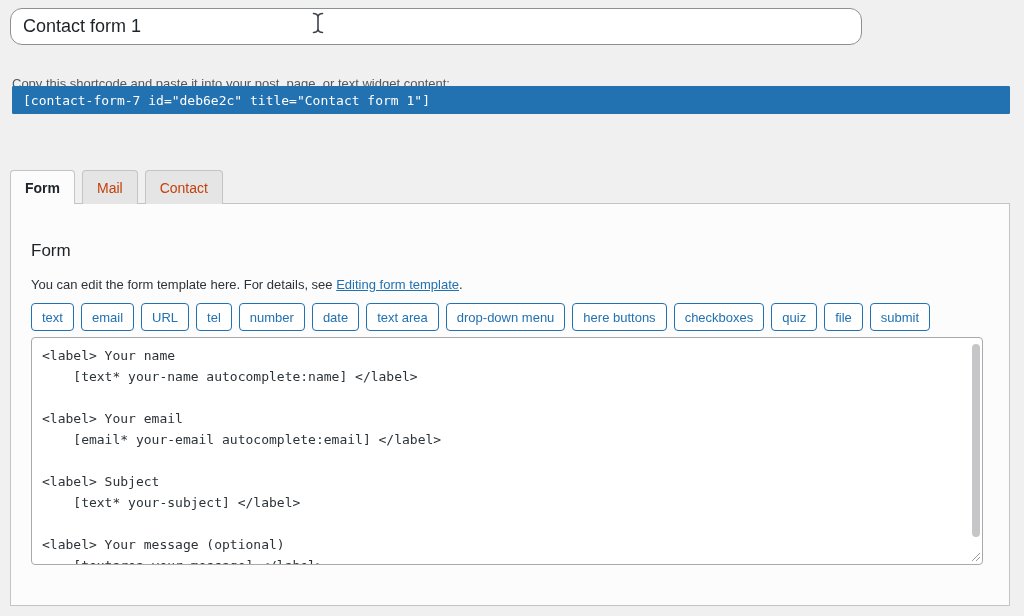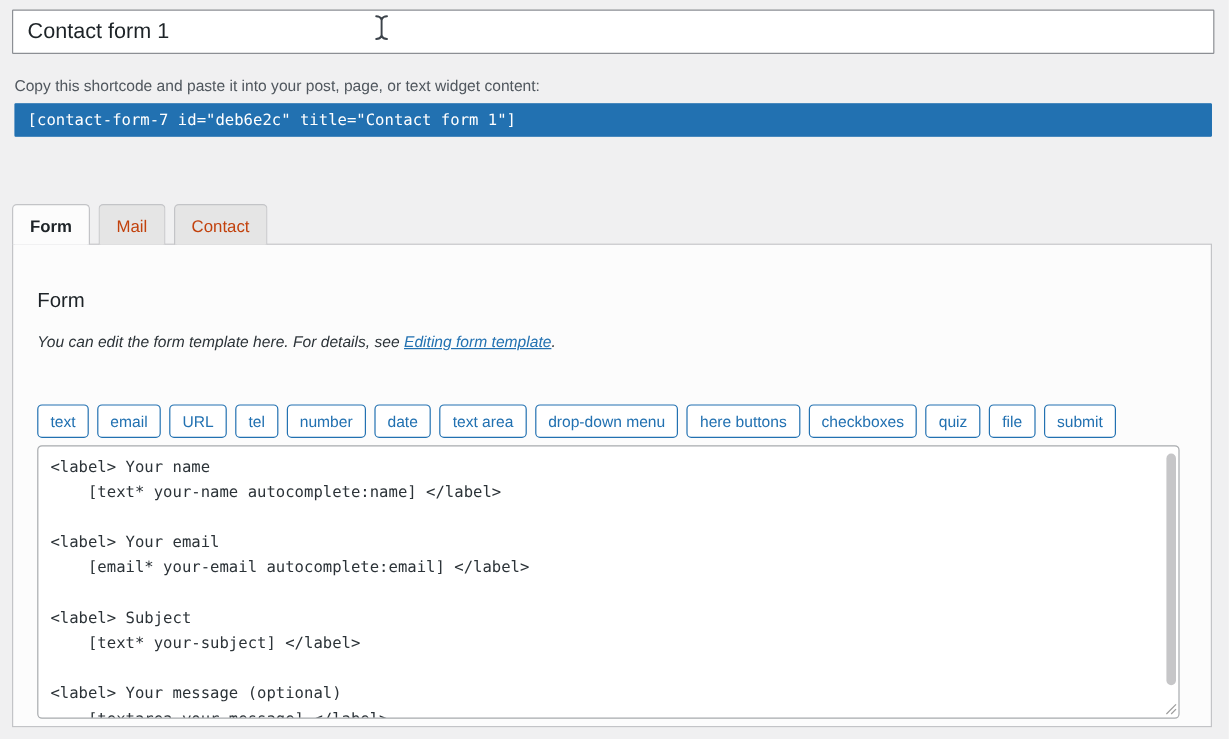--- a/index.html
+++ b/index.html
@@ -9,39 +9,39 @@
     position: relative;
     background: #f0f0f1;
     font-family: "Liberation Sans", sans-serif;
     color: #2c3338;
     overflow: hidden;
   }
 
   
   .title-input {
     position: absolute; left: 10px; top: 8px;
-    width: 1002px; height: 37px;
-    border: 1px solid #8c8f94; border-radius: 1px;
+    width: 852px; height: 37px;
+    border: 1px solid #8c8f94; border-radius: 12px;
     background: #fff;
     font-family: "Liberation Sans", sans-serif;
     font-size: 18px; color: #1d2327;
     padding: 0 12px;
     outline: none;
   }
 
   
   .text-cursor {
     position: absolute; left: 311px; top: 12px;
     width: 14px; height: 22px;
     pointer-events: none;
   }
 
   
   .shortcode-instruction {
-    position: absolute; left: 12px; top: 64px;
+    position: absolute; left: 12px; top: 76px;
     font-size: 13px; color: #50575e;
   }
   .shortcode-input {
     position: absolute; left: 12px; top: 86px;
     width: 998px; height: 28px;
     background: #2271b1; border: 1px solid #2271b1; border-radius: 1px;
     color: #ffffff;
     font-family: "DejaVu Sans Mono", monospace;
     font-size: 13px;
     padding: 0 10px;
@@ -80,39 +80,38 @@
   }
   .panel-heading {
     margin: 37px 0 0 0;
     font-size: 17px; font-weight: 400; color: #1d2327;
     line-height: 20px;
   }
   .panel-desc {
     margin-top: 16px;
     font-size: 13px; color: #2c3338;
     line-height: 16px;
-    font-style: italic;
   }
   .panel-desc a {
     color: #2271b1; text-decoration: underline; cursor: pointer;
   }
 
   
   .tag-buttons { margin-top: 10px; display: flex; flex-wrap: wrap; }
   .tag-btn {
     height: 28px;
     margin-right: 7px;
     padding: 0 10px;
     background: #ffffff;
     border: 1px solid #2271b1; border-radius: 4px;
     color: #2271b1;
     font-family: "Liberation Sans", sans-serif;
     font-size: 13px;
     cursor: pointer;
-    display: inline-flex; align-items: center; margin-top: 34px;
+    display: inline-flex; align-items: center;
   }
 
   
   .editor-wrap {
     position: relative;
     margin-top: 6px;
     width: 952px; height: 228px;
   }
   .editor-textarea {
     width: 100%; height: 100%;

